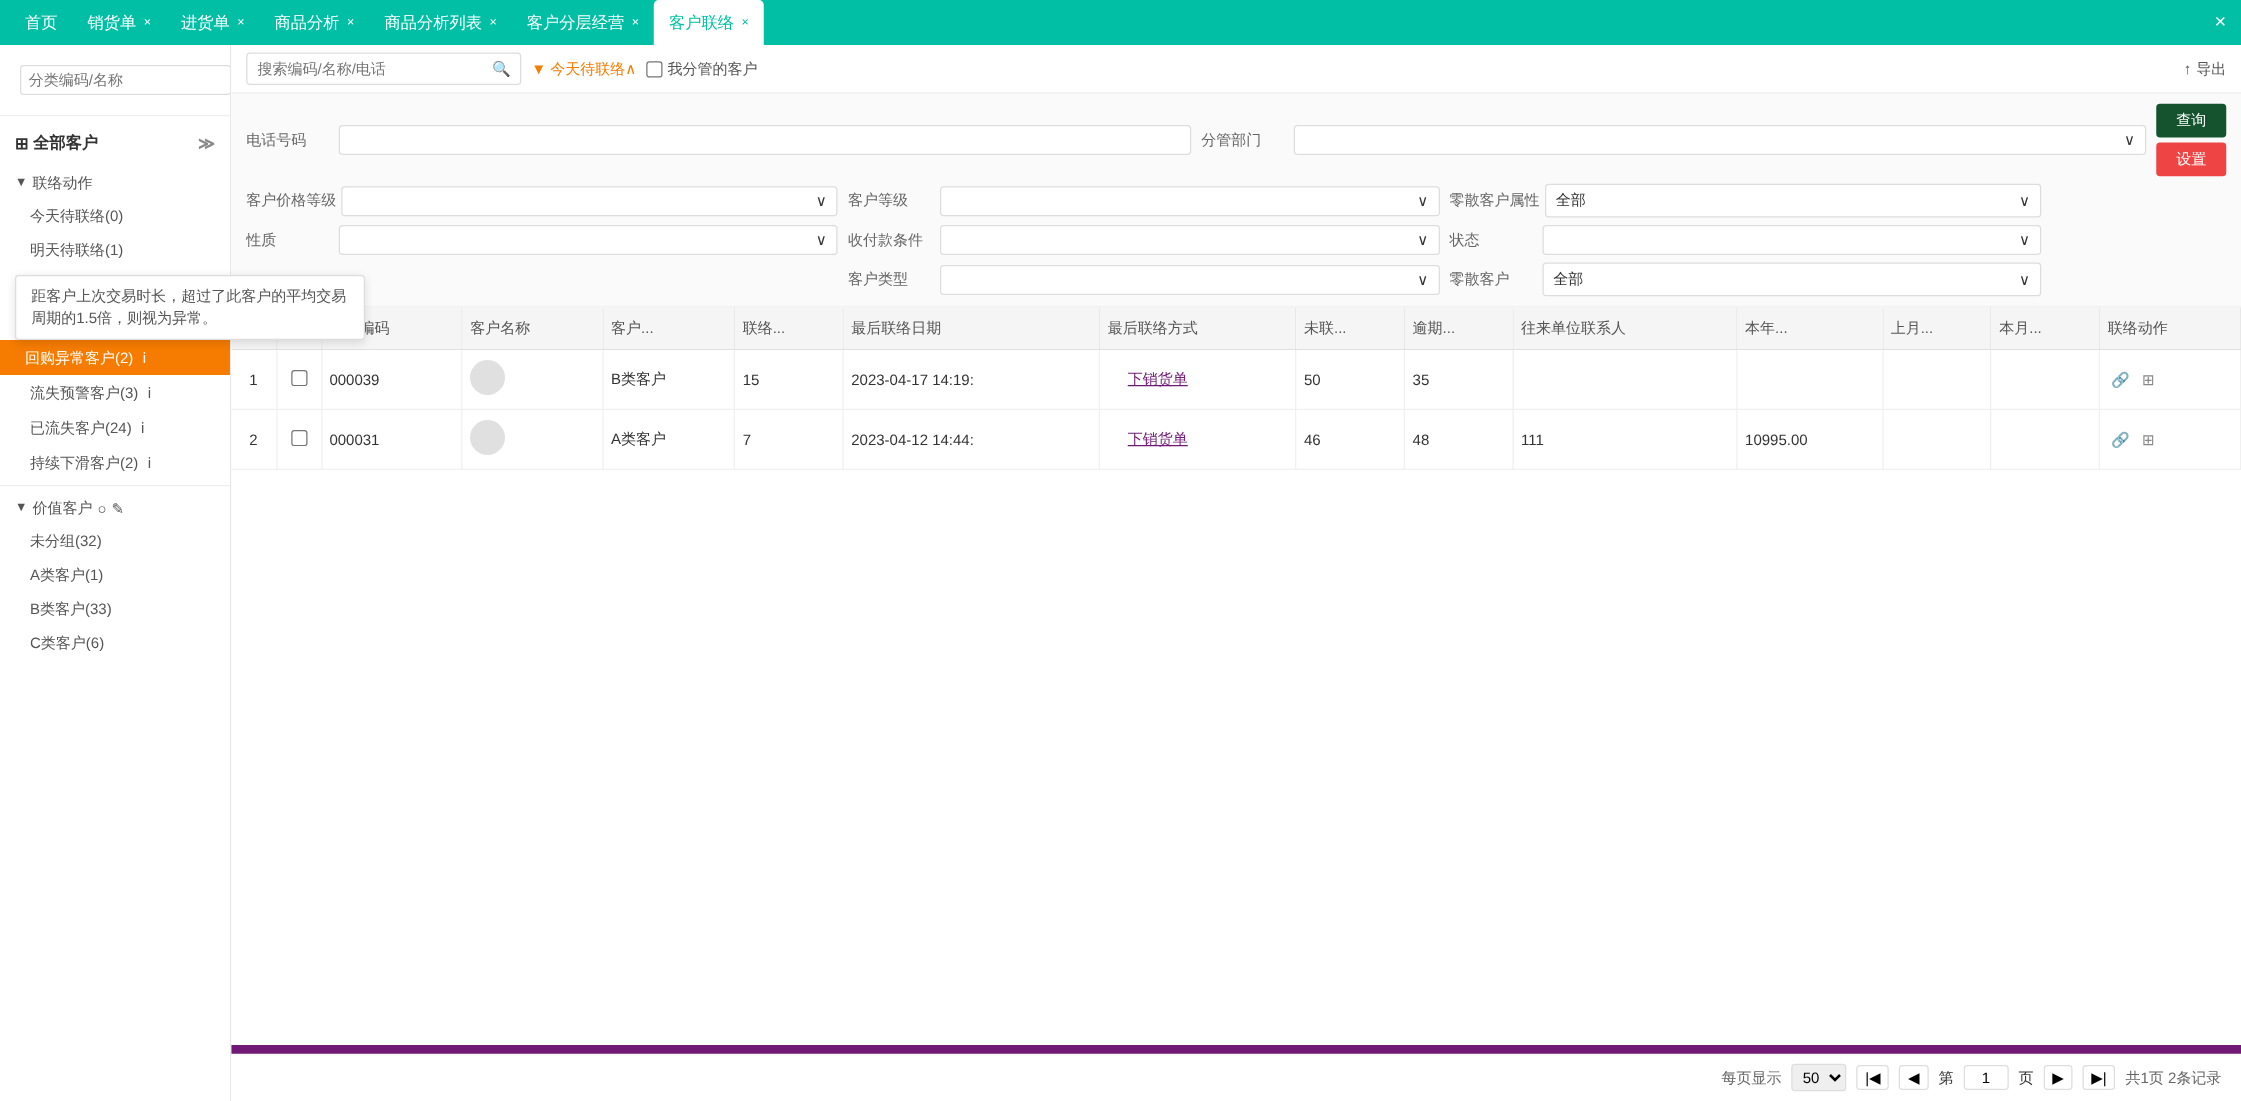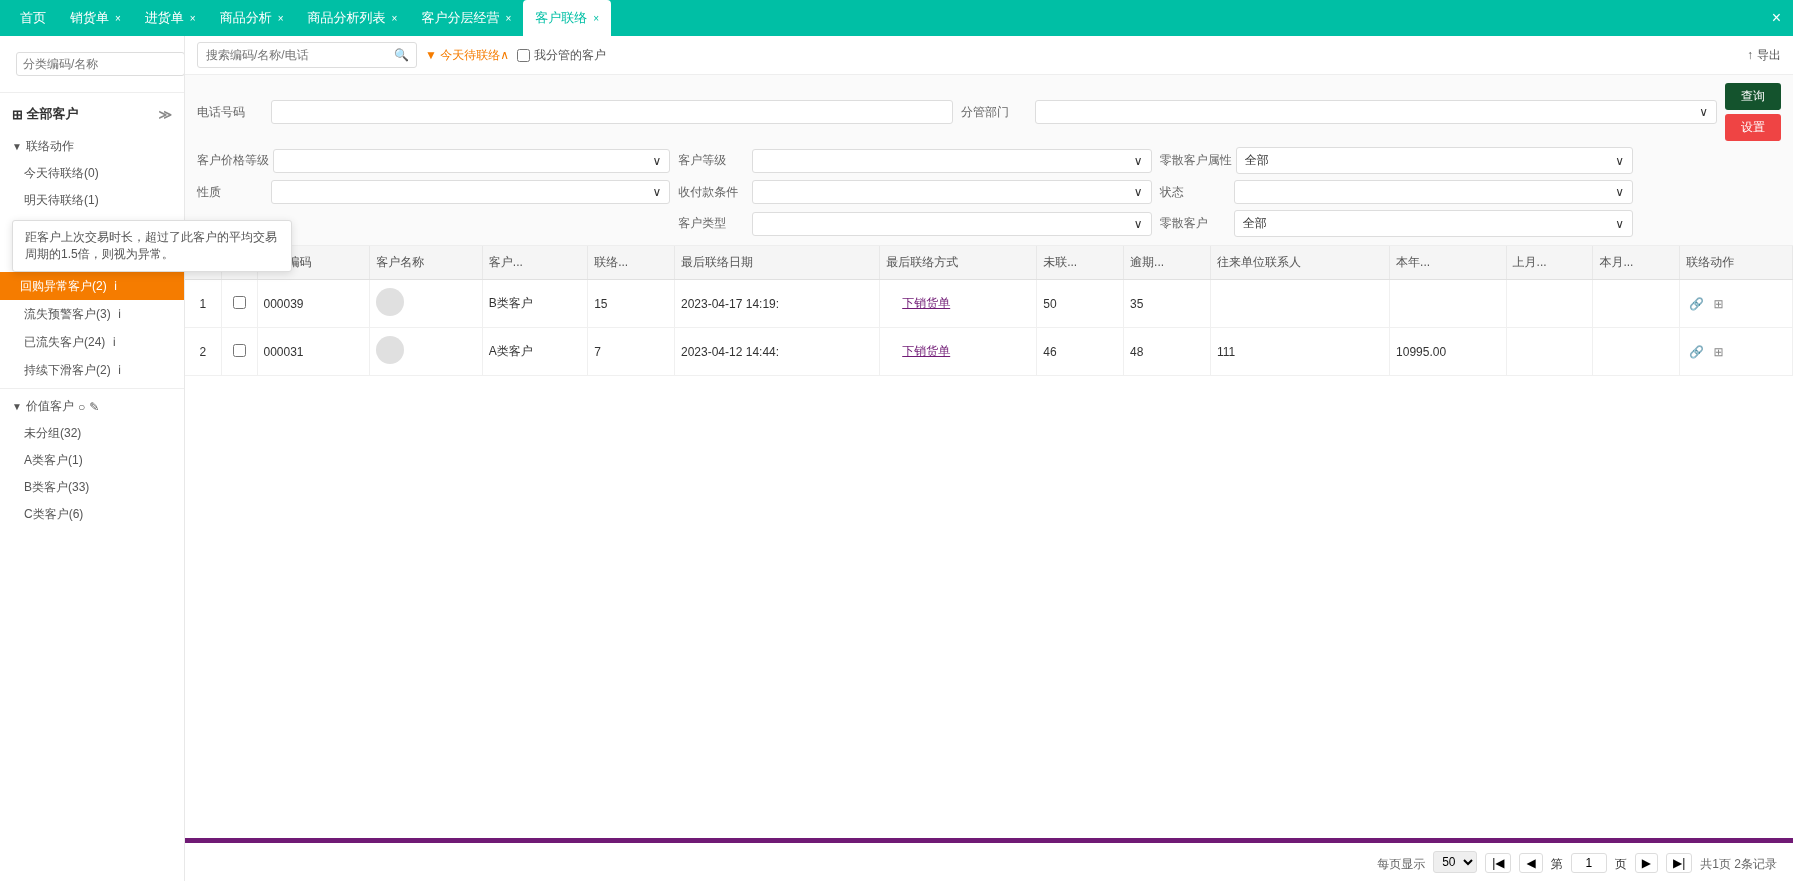--- a/index.html
+++ b/index.html
@@ -94,21 +94,21 @@
     }
     .data-table td {
       border-bottom: 1px solid #f0f0f0; border-right: 1px solid #f0f0f0; padding: 8px 6px; white-space: nowrap; color: #333;
     }
     .gear-icon { cursor: pointer; color: #888; }
     .link-text { color: #701a75; text-decoration: underline; cursor: pointer; margin-left: 16px; }
     .action-icon { cursor: pointer; color: #888; margin: 0 3px; }
 
     
     .pagination {
-      display: flex; align-items: flex-end; justify-content: flex-end; padding: 8px 16px; border-top: 5px solid #701a75; gap: 8px; background: #fff;
+      display: flex; align-items: center; justify-content: flex-end; padding: 8px 16px; border-top: 7px solid #701a75; gap: 8px; background: #fff;
     }
     .pagination .page-size-label { color: #666; }
     .pagination select { border: 1px solid #ddd; border-radius: 3px; padding: 2px 4px; font-size: 12px; }
     .pagination .page-btn { border: 1px solid #ddd; border-radius: 3px; padding: 2px 6px; cursor: pointer; background: #fff; font-size: 12px; }
     .pagination .page-input { border: 1px solid #ddd; border-radius: 3px; padding: 2px 4px; width: 36px; text-align: center; font-size: 12px; }
     .pagination .total-info { color: #666; }
 
     
     .tooltip-box {
       position: absolute; background: #fff; border: 1px solid #ddd; border-radius: 3px; padding: 8px 12px; box-shadow: 0 2px 8px rgba(0,0,0,0.12); font-size: 12px; color: #555; max-width: 280px; z-index: 100; top: 220px; left: 12px;

